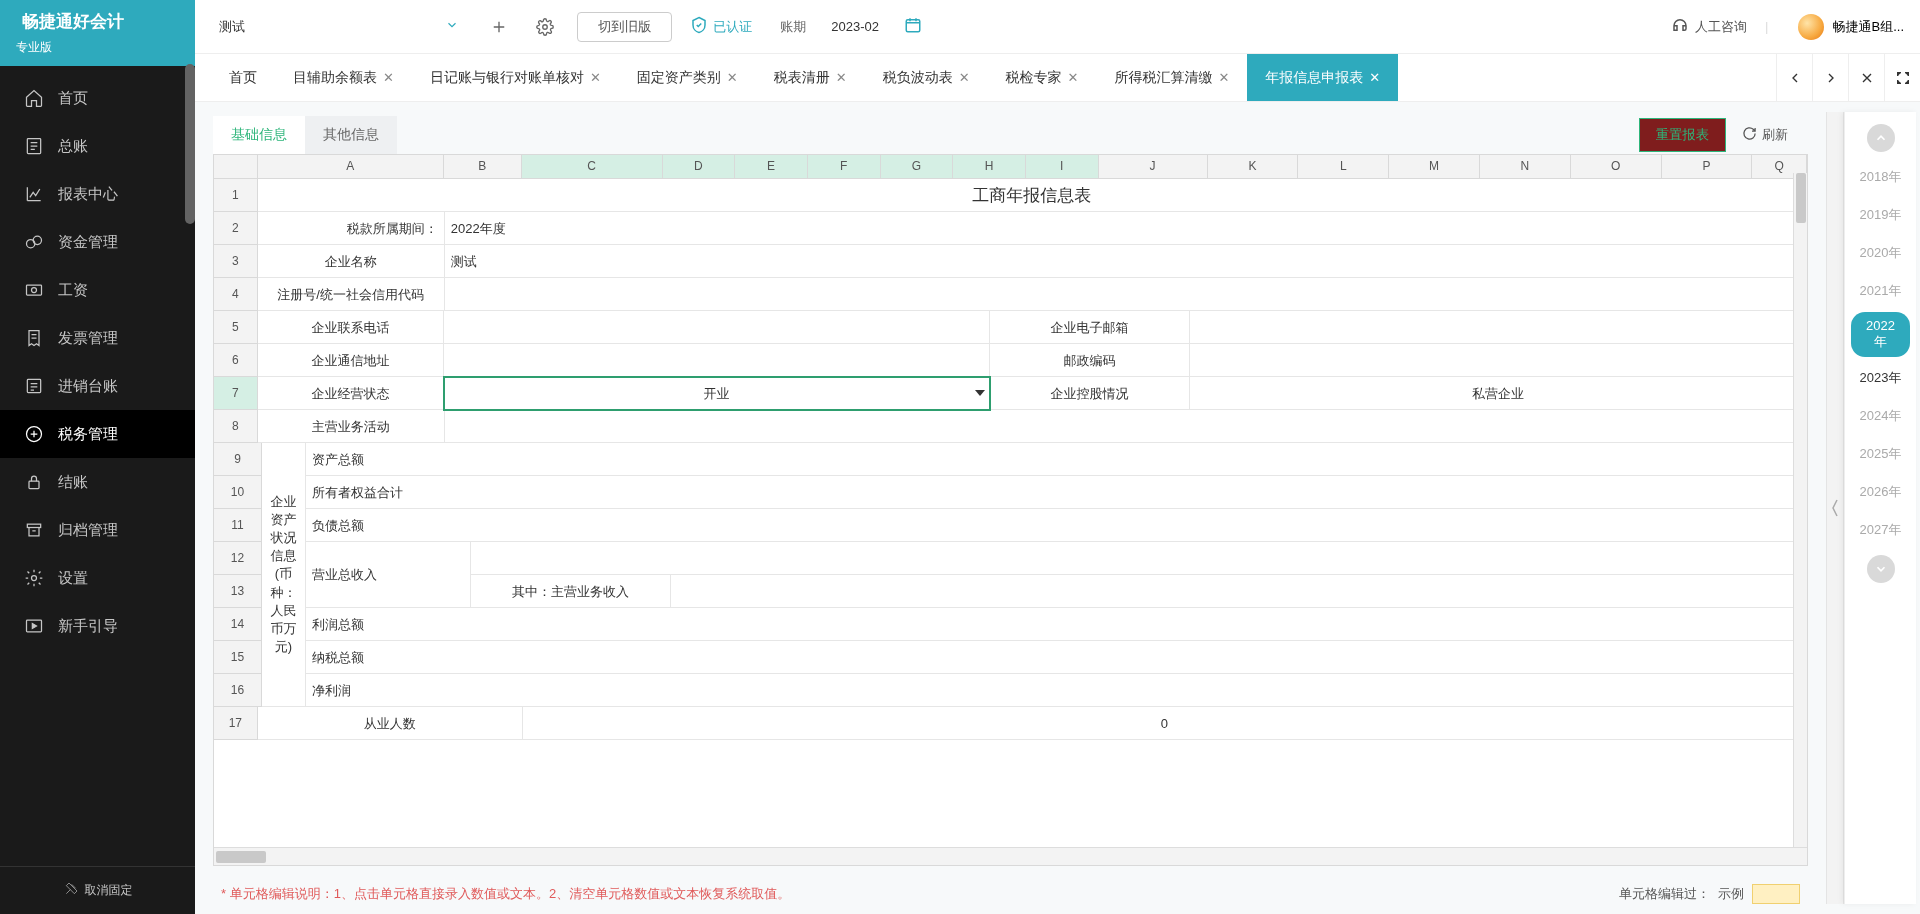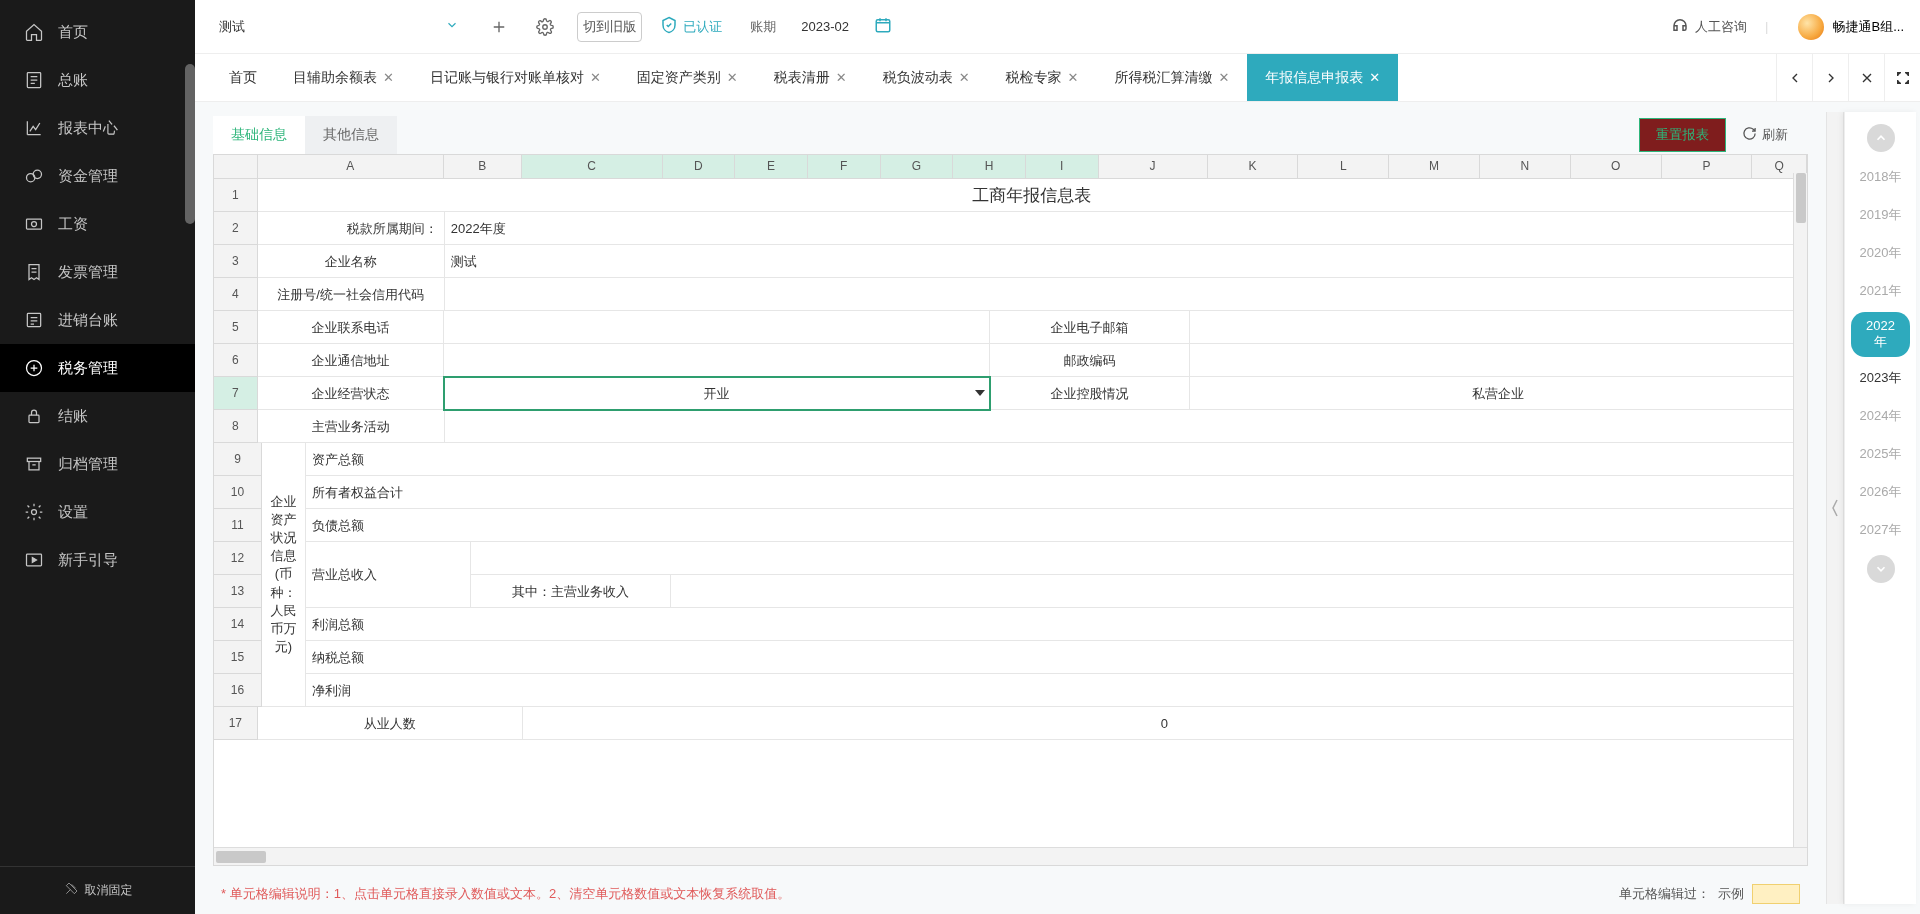--- a/index.html
+++ b/index.html
@@ -22,21 +22,21 @@
 
 
 .main { flex: 1; display: flex; flex-direction: column; background: #f7f9fa; min-width: 0; }
 
 
 .topbar { height: 54px; background: #fff; display: flex; align-items: center; padding: 0 16px; gap: 18px; border-bottom: 1px solid #eee; }
 .company-select { display: flex; align-items: center; gap: 200px; color: #333; cursor: pointer; padding: 4px 8px; }
 .company-select .caret { color: #2eaabd; }
 .topbar-icon { width: 28px; height: 28px; display: inline-flex; align-items: center; justify-content: center; cursor: pointer; color: #666; border-radius: 4px; }
 .topbar-icon svg { width: 18px; height: 18px; stroke: currentColor; fill: none; stroke-width: 1.8; }
-.old-ver-btn { border: 1px solid #ccc; padding: 5px 5px; border-radius: 4px; cursor: pointer; color: #555; background: #fff; }
+.old-ver-btn { border: 1px solid #ccc; padding: 5px 20px; border-radius: 4px; cursor: pointer; color: #555; background: #fff; }
 .verified { color: #2eaabd; display: flex; align-items: center; gap: 5px; font-weight: 500; }
 .period-label { color: #666; margin-left: 10px; }
 .period-value { color: #333; border: 1px solid transparent; padding: 4px 6px; }
 .cal-icon { color: #2eaabd; cursor: pointer; }
 .spacer { flex: 1; }
 .support { display: flex; align-items: center; gap: 6px; color: #555; cursor: pointer; }
 .user-area { display: flex; align-items: center; gap: 8px; margin-left: 12px; }
 .avatar { width: 26px; height: 26px; border-radius: 50%; background: radial-gradient(circle at 35% 35%, #ffe4a8, #f7a940 60%, #e67510); }
 
 
@@ -97,20 +97,30 @@
 
 
 .cw-A { width: 205px; }
 </style>
 </head>
 <body>
 
 <div class="app">
 
   <div class="sidebar">
+    <div class="logo-area">
+      <div class="logo-main">
+        <span><svg viewBox="0 0 24 24">
+              <path d="M7 18a5 5 0 0 1 0-10 6 6 0 0 1 11.5 2A4 4 0 0 1 18 18H7z" fill="#fff"></path>
+              <path d="M12 9v6M9 12l3-3 3 3" stroke="#2eaabd" fill="none"></path>
+            </svg></span>
+        <span>畅捷通好会计</span>
+      </div>
+      <div class="logo-sub">专业版</div>
+    </div>
     <div class="nav">
       <div class="nav-item">
           <span class="nav-icon">
             <svg viewBox="0 0 24 24">
               <path d="M3 11l9-8 9 8v10a1 1 0 0 1-1 1h-5v-7h-6v7H4a1 1 0 0 1-1-1z"></path>
             </svg>
           </span>
           <span>首页</span>
         </div>
       <div class="nav-item">

